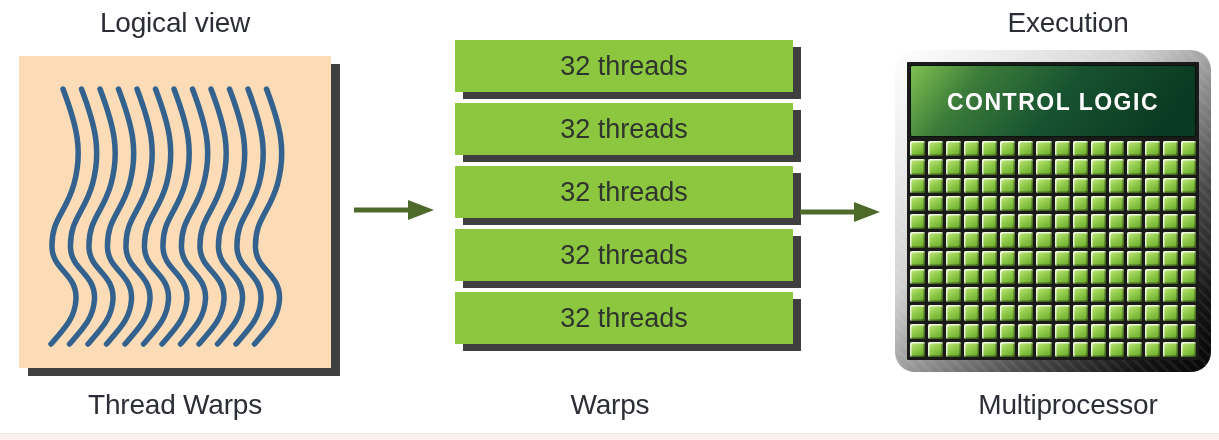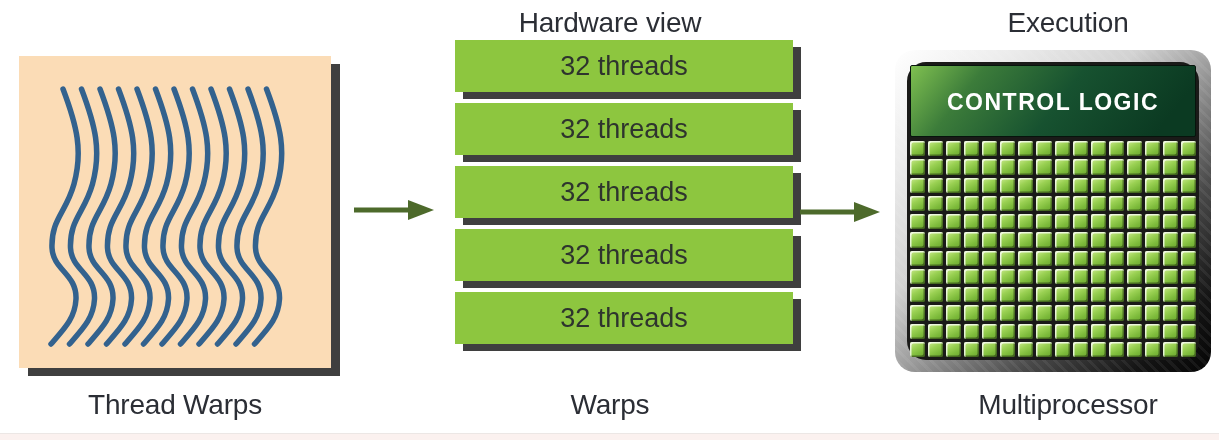--- a/index.html
+++ b/index.html
@@ -76,21 +76,21 @@
     content: "";
     position: absolute; inset: 0;
     border-radius: inherit;
     background: repeating-linear-gradient(45deg,
       rgba(255,255,255,0.06) 0 3px, transparent 3px 8px);
     pointer-events: none;
   }
   .chip-inner {
     position: absolute; inset: 12px;
     background: #1a1a18;
-    border-radius: 19px;
+    border-radius: 1px;
     padding: 3px;
     display: flex;
     flex-direction: column;
     z-index: 1;
   }
   .control-logic {
     flex: none;
     height: 72px;
     line-height: 72px;
     margin-bottom: 4px;
@@ -125,21 +125,21 @@
     height: 7px;
     background: var(--bottom-strip);
     border-top: 1px solid #ece7e5;
   }
 </style>
 </head>
 <body>
 
 <div class="canvas">
 
-  <div class="col-title pos-mid">Hardware view</div>
+  <div class="col-title pos-left">Logical view</div>
   <div class="col-title pos-right">Execution</div>
 
   <div class="thread-block">
     <svg viewBox="0 0 312 312">
         <path d="M 44 33 C 58 70 64 95 55 128 C 47 157 32 163 33 192 C 34 214 58 218 57 243 C 56 262 46 272 32 288" class="thread-path"></path>
         <path d="M 62.5 33 C 76.5 70 82.5 95 73.5 128 C 65.5 157 50.5 163 51.5 192 C 52.5 214 76.5 218 75.5 243 C 74.5 262 64.5 272 50.5 288" class="thread-path"></path>
         <path d="M 81 33 C 95 70 101 95 92 128 C 84 157 69 163 70 192 C 71 214 95 218 94 243 C 93 262 83 272 69 288" class="thread-path"></path>
         <path d="M 99.5 33 C 113.5 70 119.5 95 110.5 128 C 102.5 157 87.5 163 88.5 192 C 89.5 214 113.5 218 112.5 243 C 111.5 262 101.5 272 87.5 288" class="thread-path"></path>
         <path d="M 118 33 C 132 70 138 95 129 128 C 121 157 106 163 107 192 C 108 214 132 218 131 243 C 130 262 120 272 106 288" class="thread-path"></path>
         <path d="M 136.5 33 C 150.5 70 156.5 95 147.5 128 C 139.5 157 124.5 163 125.5 192 C 126.5 214 150.5 218 149.5 243 C 148.5 262 138.5 272 124.5 288" class="thread-path"></path>

